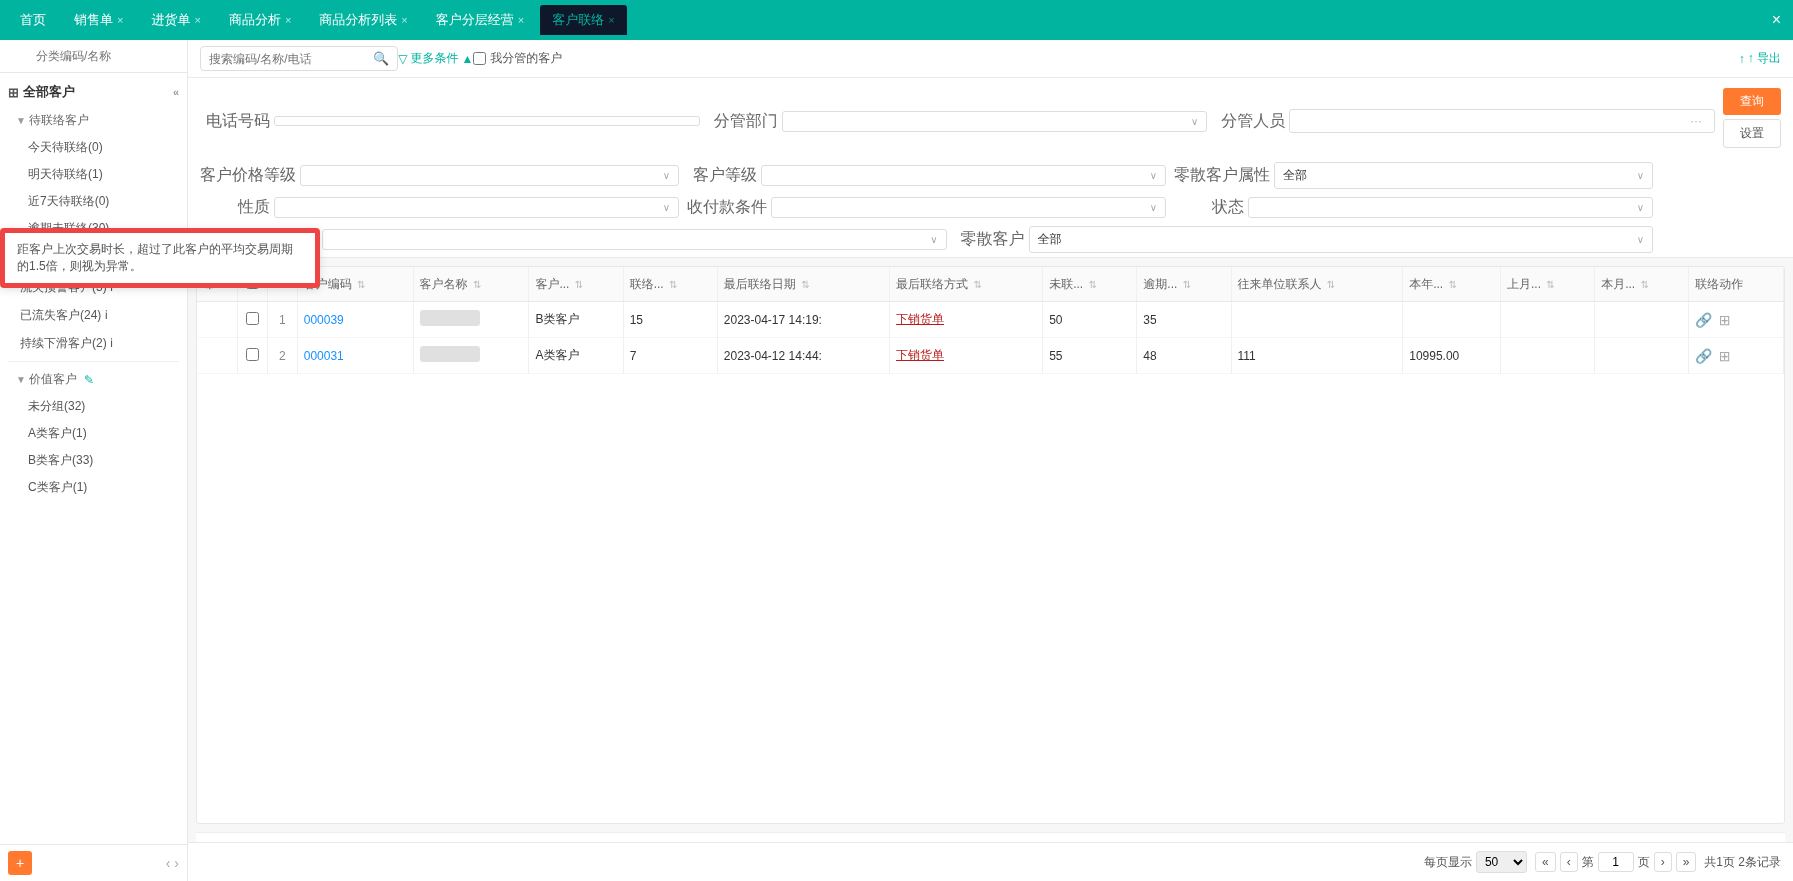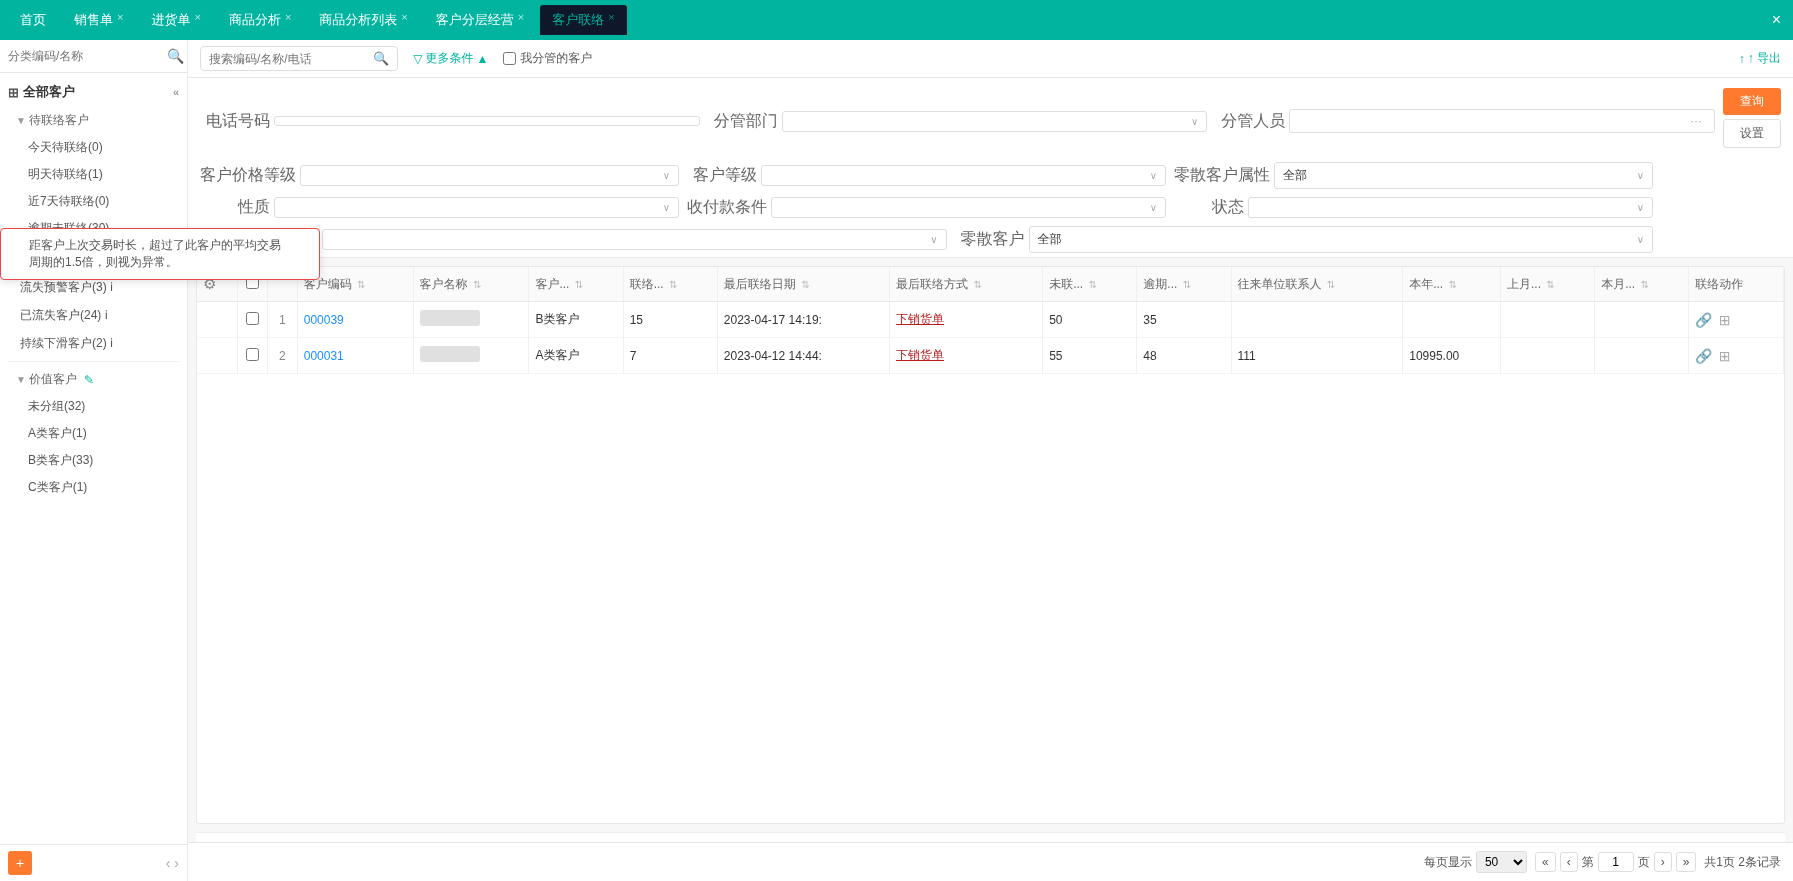--- a/index.html
+++ b/index.html
@@ -15,21 +15,21 @@
       gap: 4px;
       position: relative;
     }
     .top-nav .nav-item {
       color: #fff;
       padding: 6px 12px;
       cursor: pointer;
       font-size: 13px;
       white-space: nowrap;
       display: flex;
-      align-items: flex-start;
+      align-items: center;
       gap: 4px;
       border-radius: 3px 3px 0 0;
     }
     .top-nav .nav-item.active { background: #0f172a; color: #00b4a0; border-radius: 3px 3px 0 0; }
     .top-nav .nav-item .close-x { font-size: 11px; opacity: 0.7; }
     .top-nav .nav-close-btn {
       position: absolute; right: 12px; top: 50%; transform: translateY(-50%);
       color: #fff; cursor: pointer; font-size: 16px;
     }
 
@@ -55,20 +55,21 @@
       display: flex;
       align-items: center;
       gap: 4px;
     }
     .sidebar-search input {
       flex: 1;
       border: none;
       outline: none;
       font-size: 12px;
       color: #6d28d9;
+      margin-left: 28px;
     }
     .sidebar-search .search-icon { color: #aaa; font-size: 14px; cursor: pointer; }
 
     .sidebar-content { flex: 1; overflow-y: auto; padding: 4px 0; }
 
     .sidebar-section-header {
       display: flex;
       align-items: center;
       padding: 6px 8px;
       font-size: 13px;
@@ -100,23 +101,23 @@
       align-items: center;
     }
 
     
     .tooltip-box {
       position: absolute;
       top: 228px;
       left: 0;
       width: 320px;
       background: #fff;
-      border: 1px solid #ef4444;
+      border: 5px solid #ef4444;
       border-radius: 4px;
-      padding: 8px 28px;
+      padding: 8px 12px;
       font-size: 12px;
       color: #555;
       z-index: 100;
       box-shadow: 0 2px 8px rgba(0,0,0,0.12);
     }
 
     
     .sidebar-item-orange {
       padding: 5px 8px 5px 12px;
       font-size: 12px;
@@ -149,21 +150,21 @@
       background: #f7f7f7;
     }
 
     
     .filter-bar {
       background: #fff;
       padding: 6px 12px;
       border-bottom: 1px solid #e8e8e8;
       display: flex;
       align-items: center;
-      gap: 15px;
+      gap: 0;
       flex-wrap: wrap;
     }
     .filter-search-wrap {
       display: flex;
       align-items: center;
       border: 1px solid #ddd;
       border-radius: 4px;
       padding: 4px 8px;
       gap: 4px;
     }

